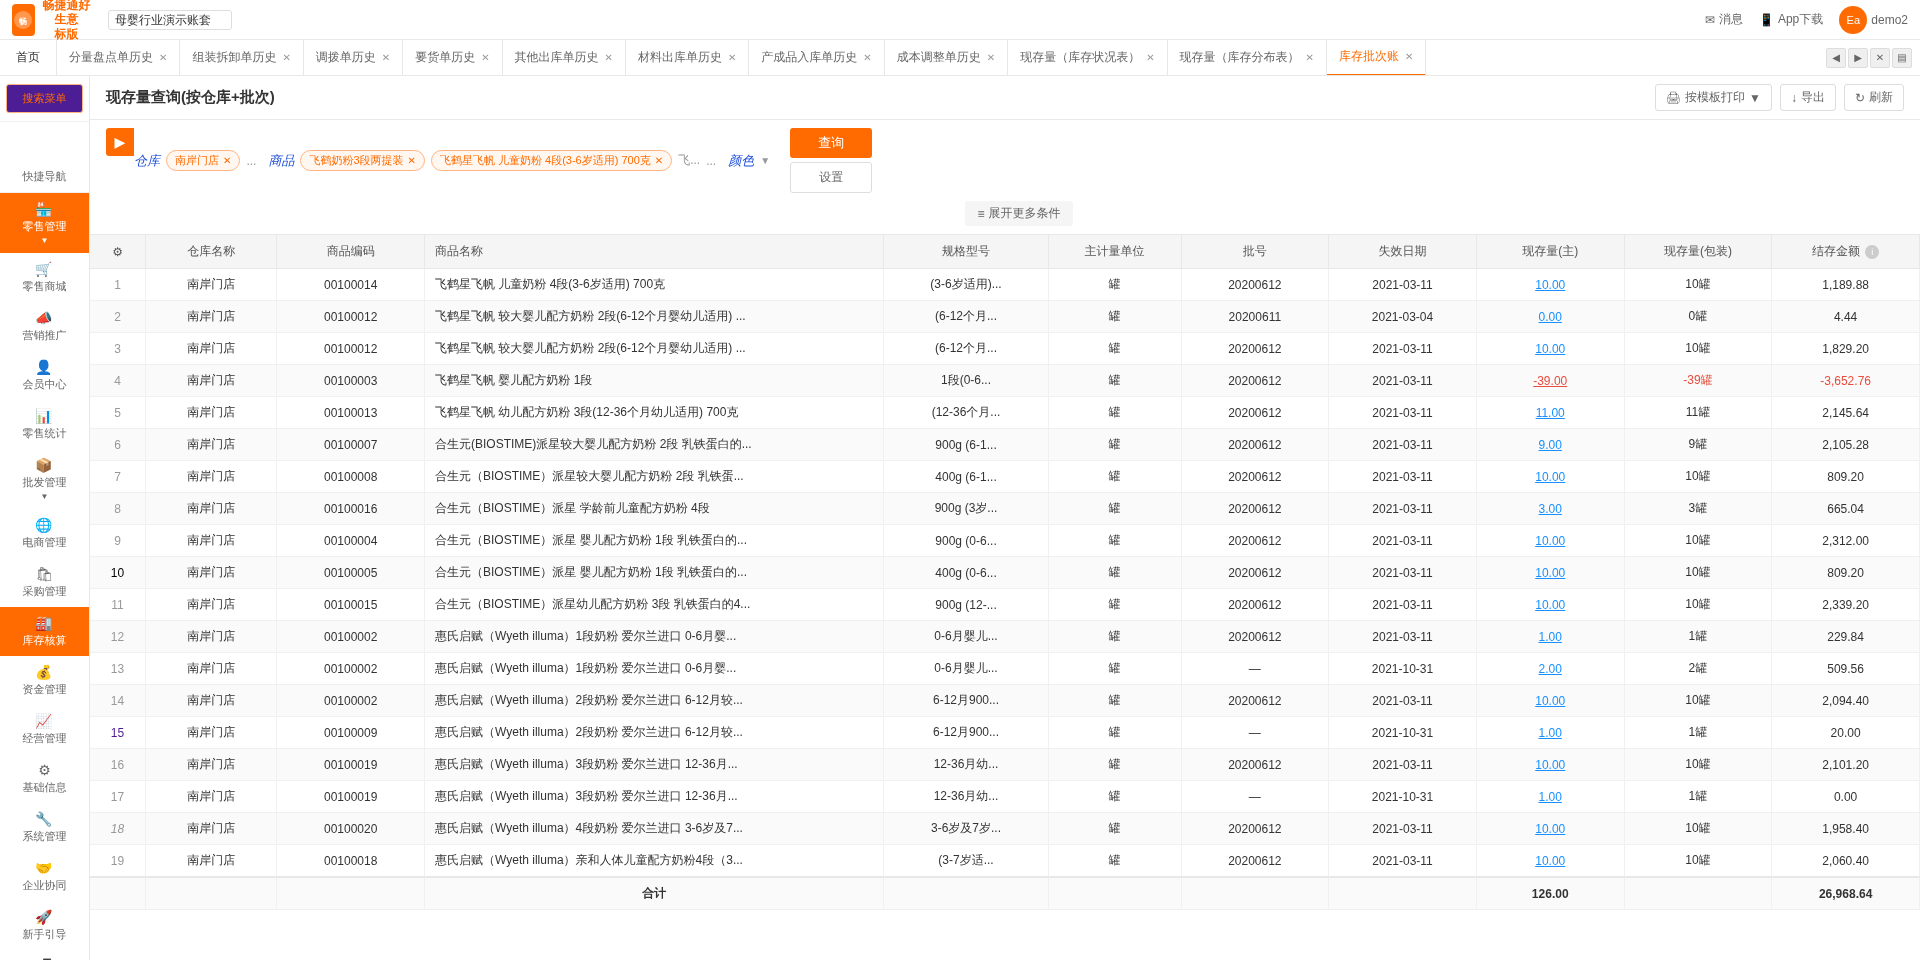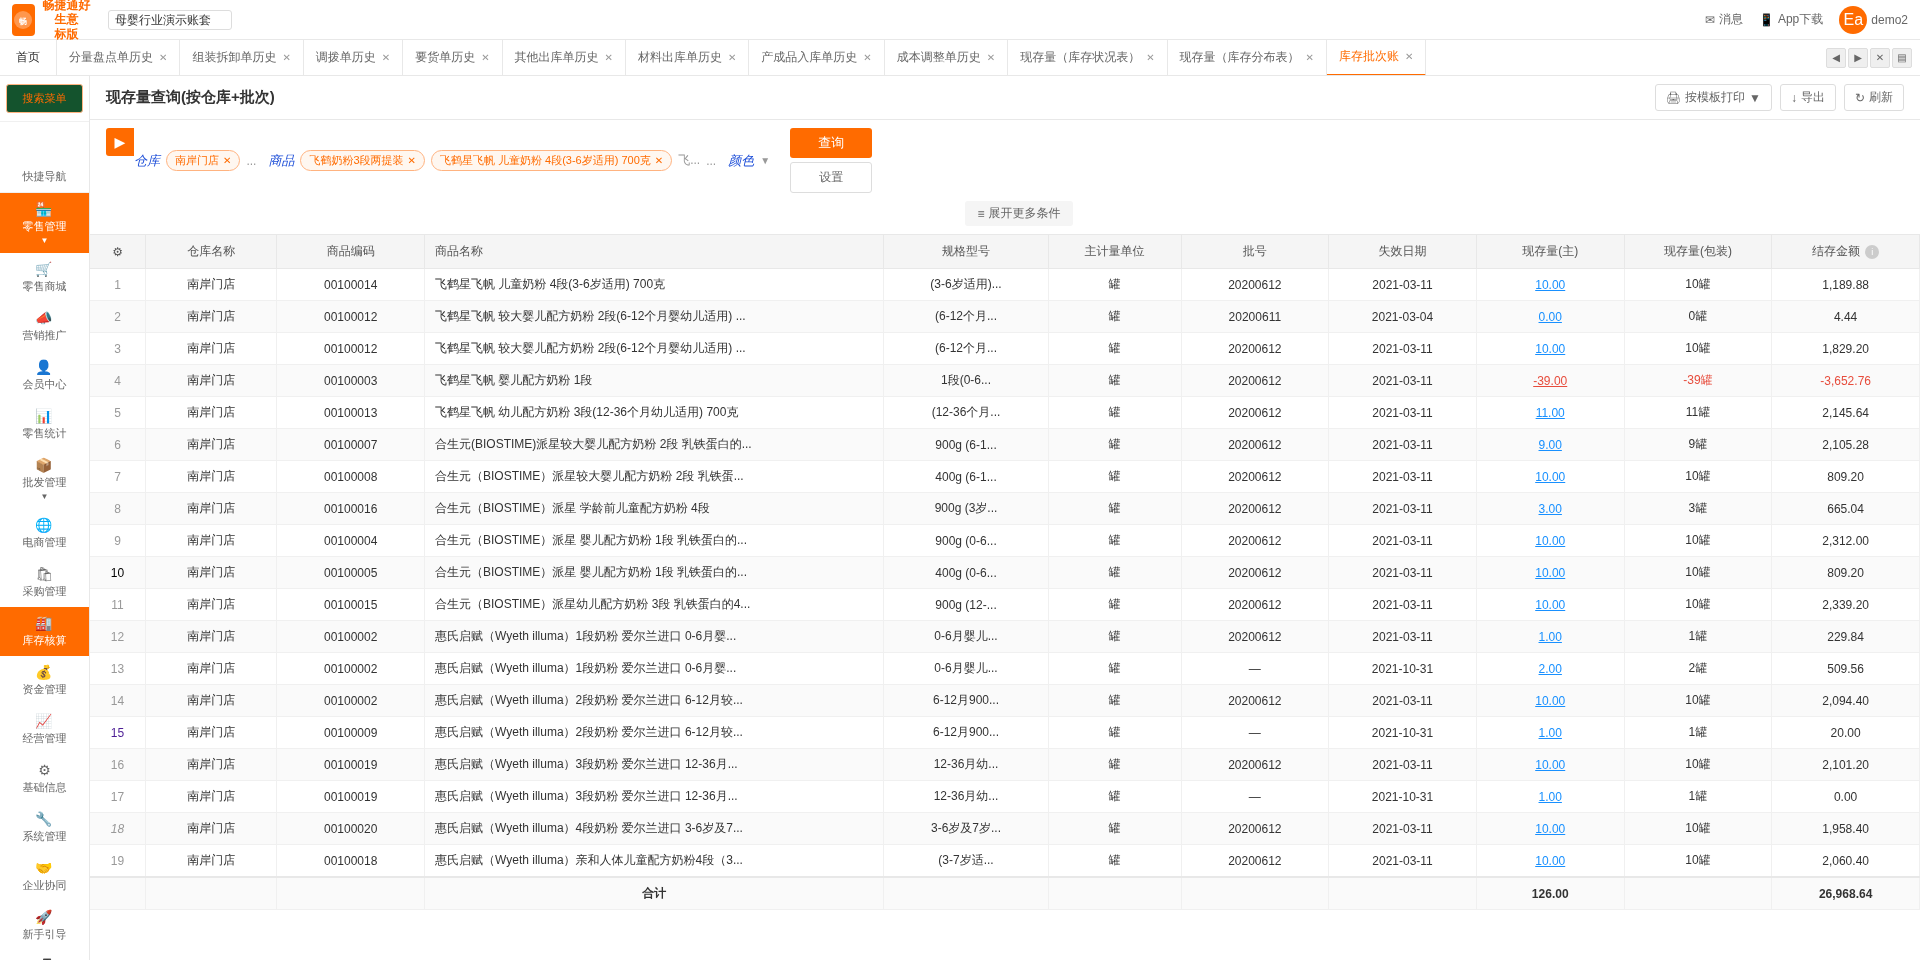--- a/index.html
+++ b/index.html
@@ -9,41 +9,41 @@
     .top-bar {
       display: flex; align-items: center; height: 40px; background: #fff;
       border-bottom: 1px solid #e8e8e8; padding: 0 12px; gap: 16px;
     }
     .logo { display: flex; align-items: center; gap: 6px; color: #ff6b00; font-weight: bold; font-size: 13px; width: 80px; }
     .logo-icon { width: 32px; height: 32px; background: #ff6b00; border-radius: 4px; display: flex; align-items: center; justify-content: center; color: #fff; font-size: 10px; }
     .breadcrumb-selector { display: flex; align-items: center; gap: 4px; color: #666; font-size: 12px; }
     .breadcrumb-select { border: 1px solid #ddd; border-radius: 3px; padding: 2px 20px 2px 6px; font-size: 12px; background: #fff; color: #333; appearance: none; cursor: pointer; }
     .top-right { margin-left: auto; display: flex; align-items: center; gap: 16px; color: #666; font-size: 12px; }
     .top-right-item { display: flex; align-items: center; gap: 4px; cursor: pointer; }
-    .avatar { width: 28px; height: 28px; border-radius: 50%; background: #ff6b00; display: flex; align-items: center; justify-content: center; color: #fff; font-size: 16px; }
+    .avatar { width: 28px; height: 28px; border-radius: 50%; background: #ff6b00; display: flex; align-items: center; justify-content: center; color: #fff; font-size: 11px; }
 
     
     .tab-bar {
       display: flex; align-items: center; height: 36px; background: #fff;
       border-bottom: 1px solid #e8e8e8; padding: 0; overflow: hidden;
     }
     .tab-home { padding: 0 16px; height: 36px; display: flex; align-items: center; color: #333; font-size: 12px; border-right: 1px solid #e8e8e8; cursor: pointer; }
     .tab-item { padding: 0 12px; height: 36px; display: flex; align-items: center; gap: 6px; color: #666; font-size: 12px; border-right: 1px solid #e8e8e8; cursor: pointer; white-space: nowrap; }
     .tab-item.active { color: #ff6b00; border-bottom: 2px solid #ff6b00; }
     .tab-close { color: #999; font-size: 10px; cursor: pointer; }
     .tab-nav-btns { margin-left: auto; display: flex; align-items: center; gap: 2px; padding: 0 8px; }
     .tab-nav-btn { width: 20px; height: 20px; display: flex; align-items: center; justify-content: center; cursor: pointer; color: #666; border: 1px solid #ddd; border-radius: 2px; font-size: 10px; }
 
     
     .layout { display: flex; height: calc(960px - 76px); }
 
     
     .sidebar { width: 90px; background: #fff; border-right: 1px solid #e8e8e8; display: flex; flex-direction: column; }
     .sidebar-search { padding: 8px 6px; border-bottom: 1px solid #f0f0f0; }
-    .sidebar-search-btn { width: 100%; padding: 6px 4px; background: #14532d; border: 1px solid #ffb380; border-radius: 3px; color: #ff6b00; font-size: 11px; cursor: pointer; text-align: center; }
+    .sidebar-search-btn { width: 100%; padding: 6px 4px; background: #4c1d95; border: 1px solid #ffb380; border-radius: 3px; color: #ff6b00; font-size: 11px; cursor: pointer; text-align: center; }
     .sidebar-nav { padding: 4px 0; border-bottom: 1px solid #f0f0f0; }
     .sidebar-nav-btn { width: 100%; padding: 4px 6px; color: #666; font-size: 11px; cursor: pointer; text-align: center; margin-top: 39px; }
     .sidebar-item { padding: 8px 4px; display: flex; flex-direction: column; align-items: center; gap: 2px; cursor: pointer; color: #666; font-size: 11px; }
     .sidebar-item .icon { font-size: 14px; }
     .sidebar-item .arrow { font-size: 8px; }
 
     
     .main-content { flex: 1; display: flex; flex-direction: column; overflow: hidden; }
 
     

